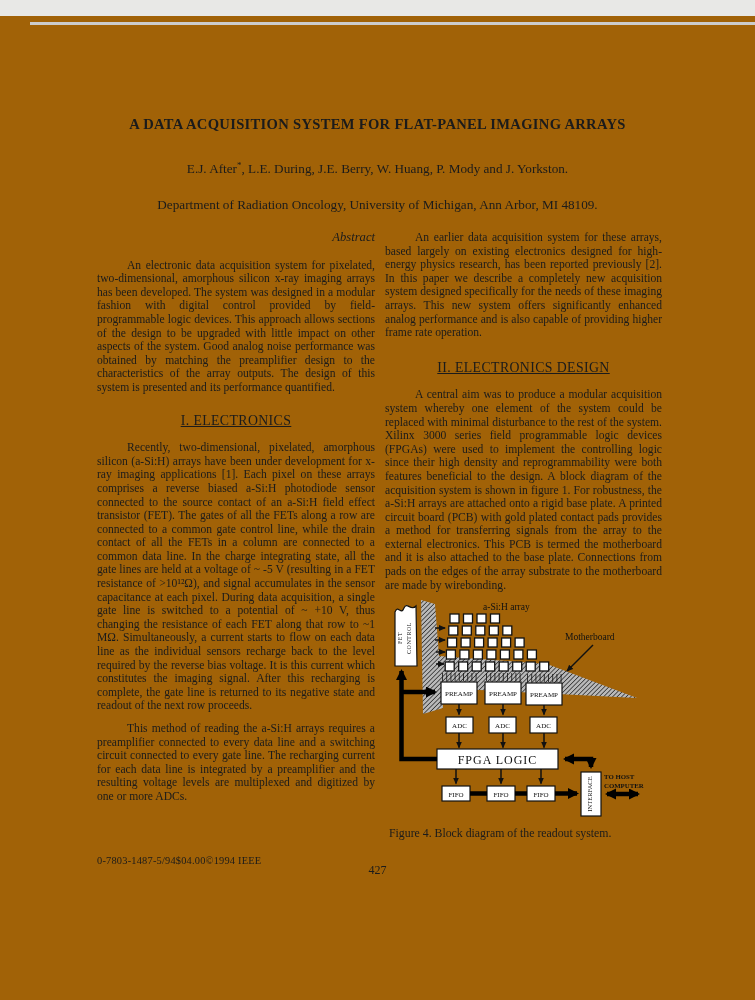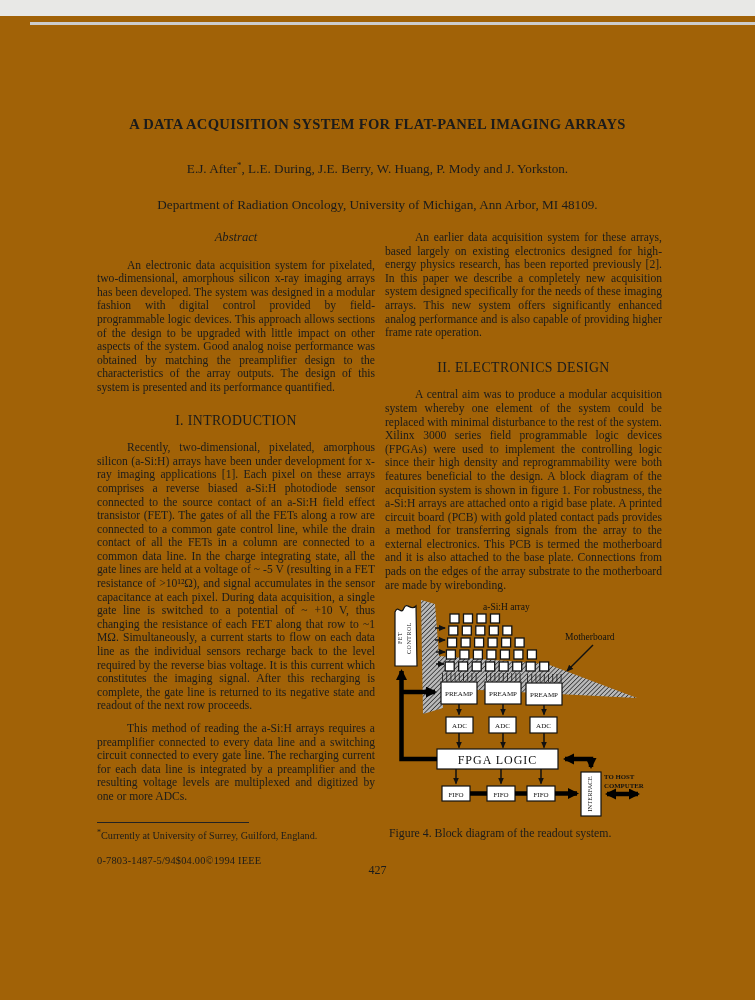--- a/index.html
+++ b/index.html
@@ -13,25 +13,25 @@
   .title{font-size:14.6px;font-weight:bold;letter-spacing:.3px;}
   .authors{font-size:13.2px;margin-top:27px;}
   .authors sup{font-size:9px;}
   .affil{font-size:13.2px;margin-top:20px;}
   .col{
     position:absolute;top:215px;width:278px;
     font-size:11.6px;line-height:13.6px;text-align:justify;
   }
   .col-left{left:97px;}
   .col-right{left:385px;width:277px;}
-  .abstract-head{font-style:italic;font-size:12.6px;text-align:center;}
+  .abstract-head{font-style:italic;font-size:12.6px;text-align:right;}
   .para{margin:0;text-indent:30px;}
   .para + .para{margin-top:9px;}
   .abs-body{margin-top:14px;}
-  .sec-head{text-align:center;font-size:13.8px;letter-spacing:.4px;margin:21px 0 14px 0;}
+  .sec-head{text-align:center;font-size:13.8px;letter-spacing:.4px;margin:21px 0 14px 0;text-decoration:underline;}
   .sec-head-first{margin-top:19px;}
   .fig-wrap{margin-top:6px;}
   .fig-caption{font-size:11.8px;text-align:left;padding-left:4px;margin-top:3px;text-indent:0;}
   .footnote{position:absolute;left:97px;top:806px;width:278px;font-size:10.2px;text-align:left;}
   .footnote-rule{width:152px;border-top:1.2px solid #222;margin-bottom:5px;}
   .footnote sup{font-size:8px;}
   .copyright{position:absolute;left:97px;top:839px;font-size:10.4px;letter-spacing:.2px;}
   .pageno{position:absolute;left:0;right:0;top:847px;text-align:center;font-size:12px;}
   svg text{font-family:"Liberation Serif","DejaVu Serif",serif;fill:#111;}
   .box{fill:#ffffff;stroke:#111;stroke-width:1.2;}
@@ -48,21 +48,21 @@
 
   <div class="header">
     <div class="title">A DATA ACQUISITION SYSTEM FOR FLAT-PANEL IMAGING ARRAYS</div>
     <div class="authors"><span>E.J. After</span><sup>*</sup><span>, L.E. During, J.E. Berry, W. Huang, P. Mody and J. Yorkston.</span></div>
     <div class="affil">Department of Radiation Oncology, University of Michigan, Ann Arbor, MI 48109.</div>
   </div>
 
   <div class="col col-left">
     <div class="abstract-head">Abstract</div>
     <p class="para abs-body">An electronic data acquisition system for pixelated, two-dimensional, amorphous silicon x-ray imaging arrays has been developed. The system was designed in a modular fashion with digital control provided by field-programmable logic devices. This approach allows sections of the design to be upgraded with little impact on other aspects of the system. Good analog noise performance was obtained by matching the preamplifier design to the characteristics of the array outputs. The design of this system is presented and its performance quantified.</p>
-    <div class="sec-head sec-head-first">I. INTRODUCTION</div>
+    <div class="sec-head sec-head-first">I. ELECTRONICS</div>
     <p class="para">Recently, two-dimensional, pixelated, amorphous silicon (a-Si:H) arrays have been under development for x-ray imaging applications [1]. Each pixel on these arrays comprises a reverse biased a-Si:H photodiode sensor connected to the source contact of an a-Si:H field effect transistor (FET). The gates of all the FETs along a row are connected to a common gate control line, while the drain contact of all the FETs in a column are connected to a common data line. In the charge integrating state, all the gate lines are held at a voltage of ~ -5 V (resulting in a FET resistance of &gt;10¹²Ω), and signal accumulates in the sensor capacitance at each pixel. During data acquisition, a single gate line is switched to a potential of ~ +10 V, thus changing the resistance of each FET along that row to ~1 MΩ. Simultaneously, a current starts to flow on each data line as the individual sensors recharge back to the level required by the reverse bias voltage. It is this current which constitutes the imaging signal. After this recharging is complete, the gate line is returned to its negative state and readout of the next row proceeds.</p>
     <p class="para">This method of reading the a-Si:H arrays requires a preamplifier connected to every data line and a switching circuit connected to every gate line. The recharging current for each data line is integrated by a preamplifier and the resulting voltage levels are multiplexed and digitized by one or more ADCs.</p>
   </div>
 
   <div class="col col-right">
     <p class="para">An earlier data acquisition system for these arrays, based largely on existing electronics designed for high-energy physics research, has been reported previously [2]. In this paper we describe a completely new acquisition system designed specifically for the needs of these imaging arrays. This new system offers significantly enhanced analog performance and is also capable of providing higher frame rate operation.</p>
     <div class="sec-head">II. ELECTRONICS DESIGN</div>
     <p class="para">A central aim was to produce a modular acquisition system whereby one element of the system could be replaced with minimal disturbance to the rest of the system.  Xilinx 3000 series field programmable logic devices (FPGAs) were used to implement the controlling logic since their high density and reprogrammability were both features beneficial to the design. A block diagram of the acquisition system is shown in figure 1.  For robustness, the a-Si:H arrays are attached onto a rigid base plate. A printed circuit board (PCB) with gold plated contact pads provides a method for transferring signals from the array to the external electronics. This PCB is termed the motherboard and it is also attached to the base plate. Connections from pads on the edges of the array substrate to the motherboard are made by wirebonding.</p>
 
     <div class="fig-wrap">
@@ -229,20 +229,16 @@
         <path class="thick" d="M180,161 H206 V169" marker-start="url(#mThickRev)" marker-end="url(#mThick)"></path>
 
         <line class="thick" x1="222" y1="196" x2="253" y2="196" marker-start="url(#mThickRev)" marker-end="url(#mThick)"></line>
         <text font-size="6.8" font-weight="bold" font-family="Liberation Sans, sans-serif" x="219" y="181">TO HOST</text>
         <text font-size="6.8" font-weight="bold" font-family="Liberation Sans, sans-serif" x="219" y="189.5">COMPUTER</text>
       </svg>
       <div class="fig-caption">Figure 4. Block diagram of the readout system.</div>
     </div>
   </div>
 
-  <div class="footnote">
-    <div class="footnote-rule"></div>
-    <sup>*</sup><span>Currently at University of Surrey, Guilford, England.</span>
-  </div>
   <div class="copyright">0-7803-1487-5/94$04.00©1994 IEEE</div>
   <div class="pageno">427</div>
 
 </div>
 
 </body></html>

